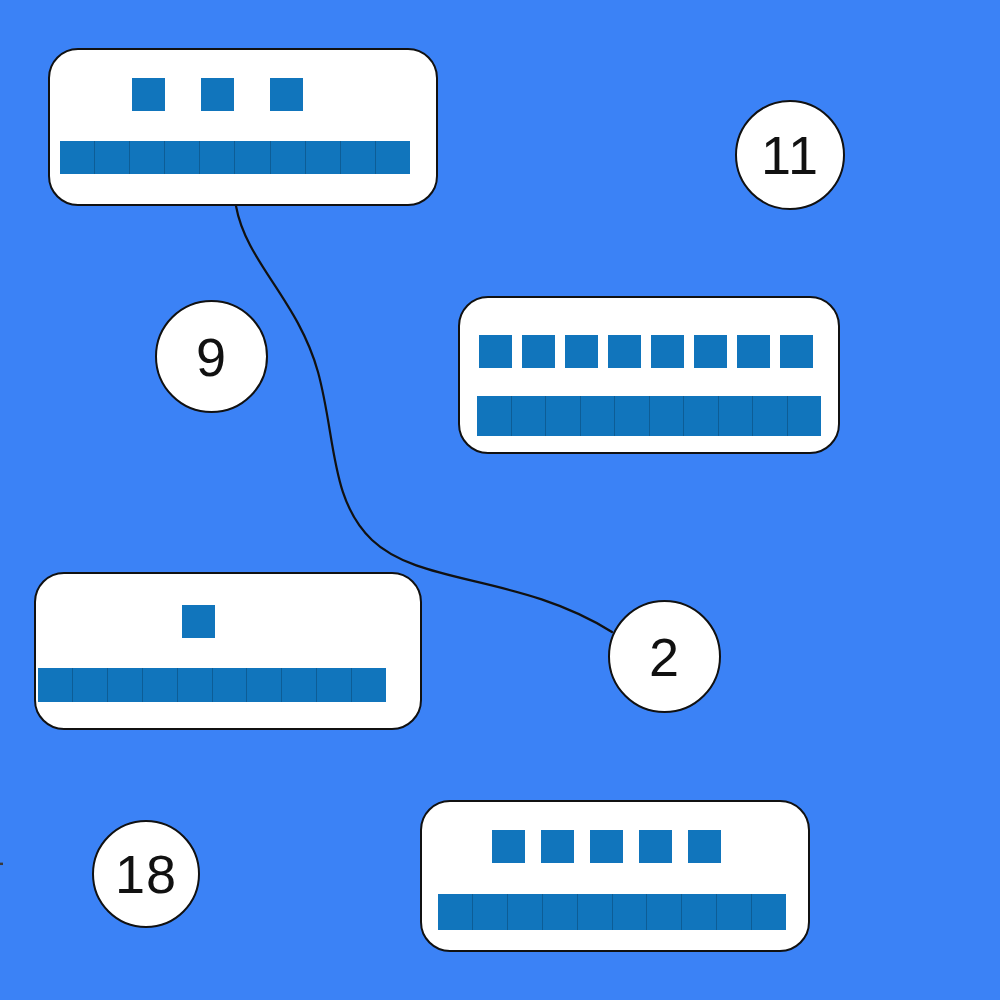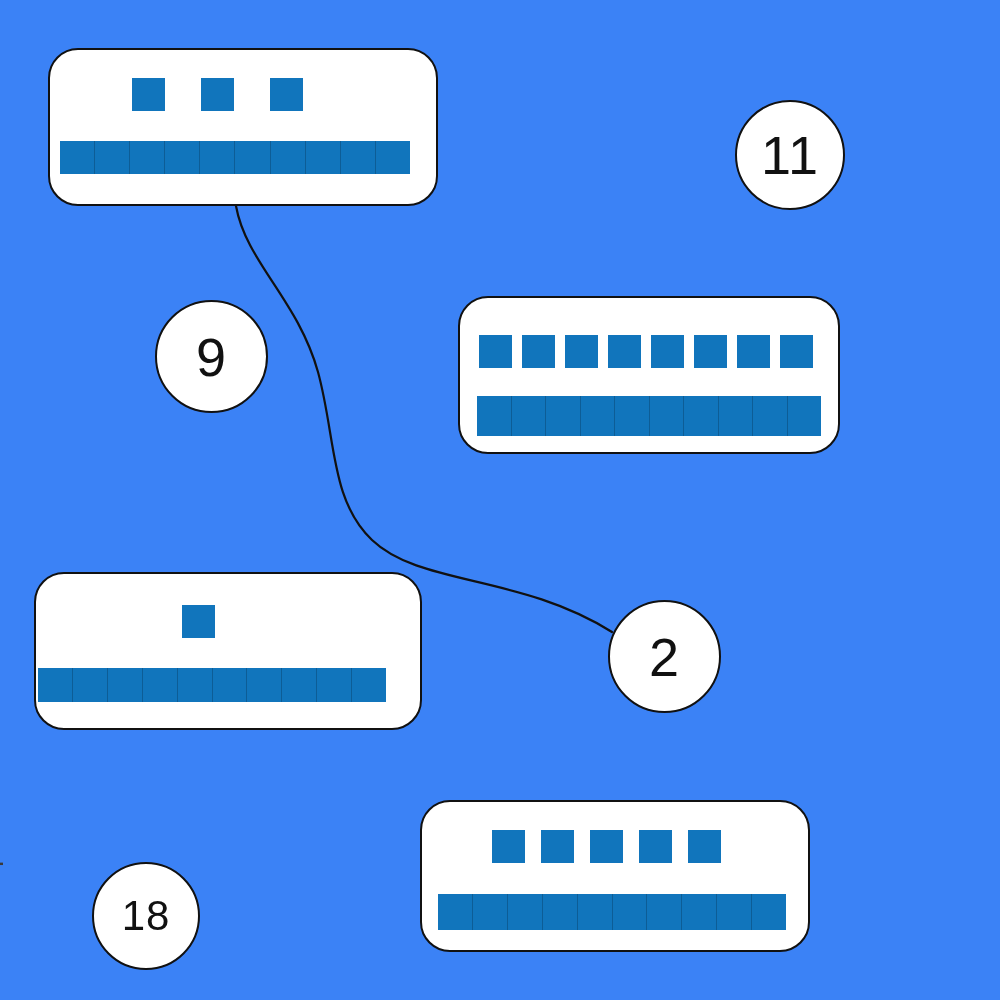--- a/index.html
+++ b/index.html
@@ -193,21 +193,21 @@
   <div id="circles-layer">
       <div class="num-circle" style="left: 735px; top: 100px; width: 110px; height: 110px; font-size: 54px; border-color: rgb(17, 17, 17);">
         <span>11</span>
       </div>
       <div class="num-circle" style="left: 155px; top: 300px; width: 113px; height: 113px; font-size: 54px; border-color: rgb(17, 17, 17);">
         <span>9</span>
       </div>
       <div class="num-circle" style="left: 608px; top: 600px; width: 113px; height: 113px; font-size: 54px; border-color: rgb(17, 17, 17);">
         <span>2</span>
       </div>
-      <div class="num-circle" style="left: 92px; top: 862px; width: 108px; height: 108px; font-size: 42px; border-color: rgb(17, 17, 17);">
+      <div class="num-circle" style="left: 92px; top: 820px; width: 108px; height: 108px; font-size: 54px; border-color: rgb(17, 17, 17);">
         <span>18</span>
       </div>
     </div>
 
   <div id="watermark-wrap">
     <div id="watermark">Adobe Stock | #785758068</div>
   </div>
 
 </div>
 

